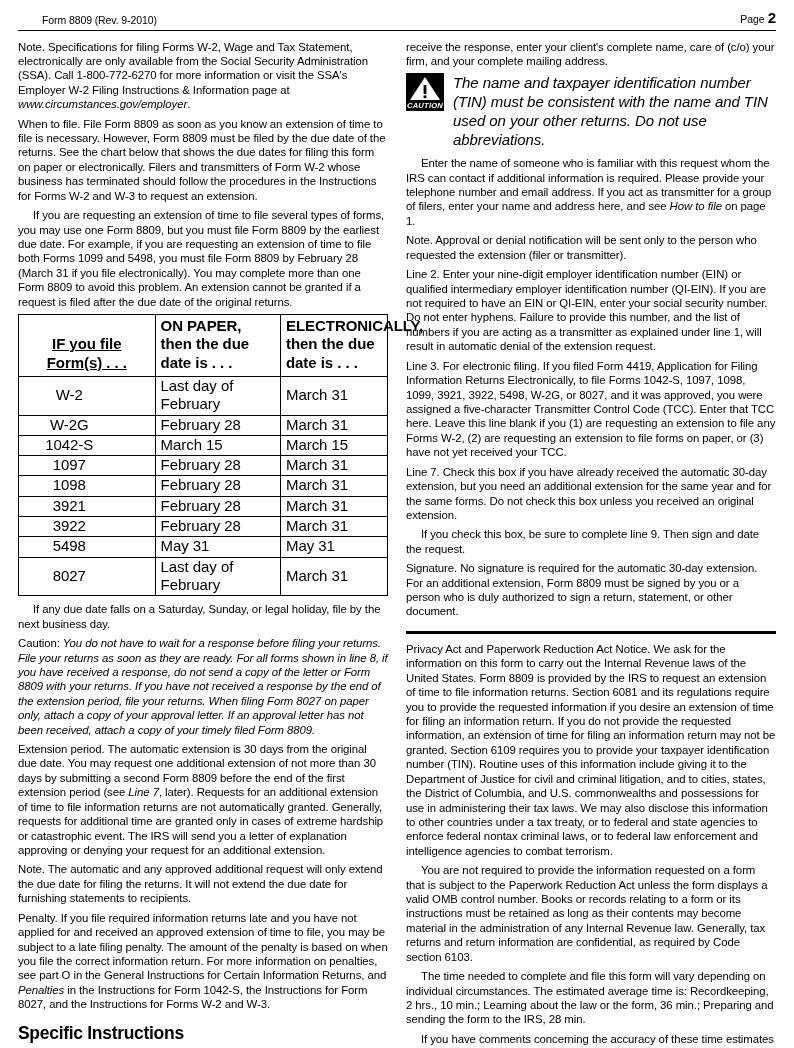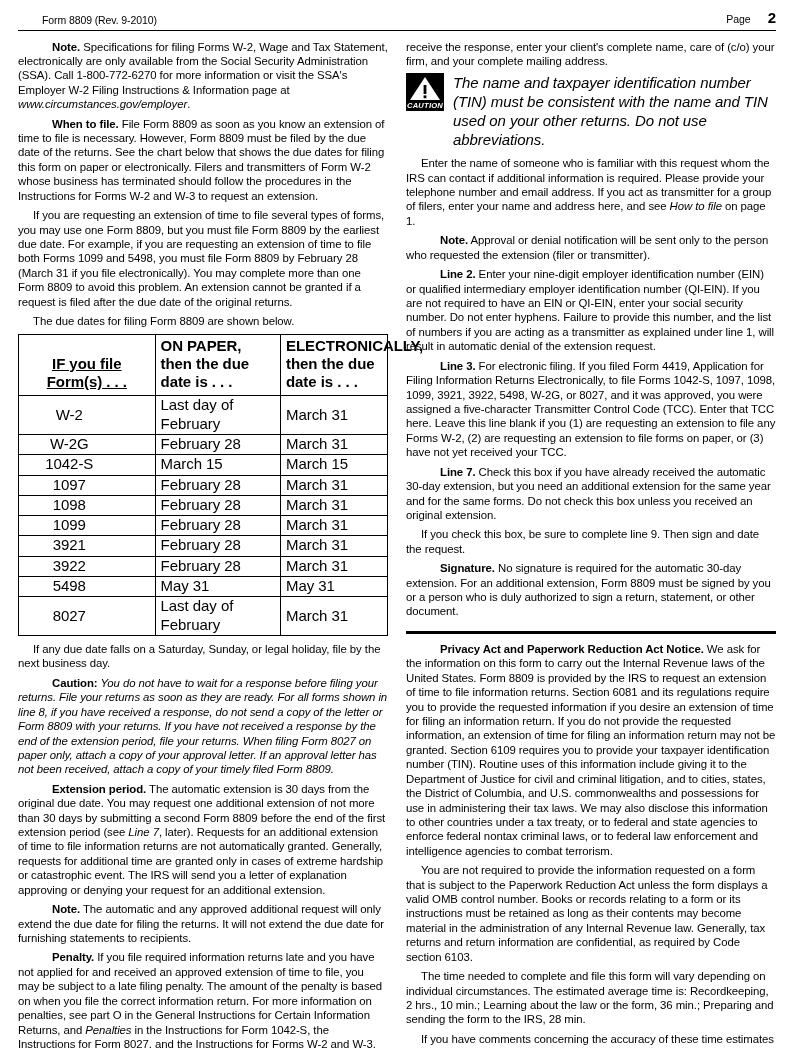--- a/index.html
+++ b/index.html
@@ -36,21 +36,21 @@
     font-size: 10.5px;
     line-height: 1.1;
     letter-spacing: -0.1px;
     padding-left: 24px;
   }
   .page-no {
     font-size: 10.5px;
     line-height: 1.1;
     display: flex;
     align-items: baseline;
-    gap: 17px;
+    gap: 3px;
   }
   .page-no .num {
     font-size: 15px;
     font-weight: bold;
   }
 
   
   .columns {
     display: flex;
     gap: 18px;
@@ -65,21 +65,21 @@
   p.t {
     margin: 0 0 5px 0;
     font-size: 11.4px;
     line-height: 1.265;
     text-align: left;
     letter-spacing: -0.08px;
   }
   p.indent {
     text-indent: 15px;
   }
-  .b { font-weight: bold; margin-left: 34px; }
+  .b { font-weight: normal; }
   .i { font-style: italic; }
 
   h2.section-head {
     font-size: 17.5px;
     font-weight: bold;
     margin: 12px 0 6px 0;
     line-height: 1.1;
     letter-spacing: -0.3px;
   }
 
@@ -177,21 +177,20 @@
       <p class="t">
         <span class="b">Note.</span><span> Specifications for filing Forms W-2, Wage and Tax Statement, electronically are only available from the Social Security Administration (SSA). Call 1-800-772-6270 for more information or visit the SSA's Employer W-2 Filing Instructions &amp; Information page at </span><span class="i">www.circumstances.gov/employer</span><span>.</span>
       </p>
 
       <p class="t">
         <span class="b">When to file.</span><span> File Form 8809 as soon as you know an extension of time to file is necessary. However, Form 8809 must be filed by the due date of the returns. See the chart below that shows the due dates for filing this form on paper or electronically. Filers and transmitters of Form W-2 whose business has terminated should follow the procedures in the Instructions for Forms W-2 and W-3 to request an extension.</span>
       </p>
 
       <p class="t indent">If you are requesting an extension of time to file several types of forms, you may use one Form 8809, but you must file Form 8809 by the earliest due date. For example, if you are requesting an extension of time to file both Forms 1099 and 5498, you must file Form 8809 by February 28 (March 31 if you file electronically). You may complete more than one Form 8809 to avoid this problem. An extension cannot be granted if a request is filed after the due date of the original returns.</p>
 
-      <p class="t indent">The due dates for filing Form 8809 are shown below.</p>
 
       <table class="duedates">
         <colgroup>
             <col class="w1">
             <col class="w2">
             <col class="w3">
           </colgroup>
         <thead>
           <tr>
             <th class="c1">IF you file Form(s) . . .</th>
@@ -215,25 +214,20 @@
               <td>March 15</td>
               <td>March 15</td>
             </tr>
           <tr>
               <td class="form">1097</td>
               <td>February 28</td>
               <td>March 31</td>
             </tr>
           <tr>
               <td class="form">1098</td>
-              <td>February 28</td>
-              <td>March 31</td>
-            </tr>
-          <tr>
-              <td class="form">1099</td>
               <td>February 28</td>
               <td>March 31</td>
             </tr>
           <tr>
               <td class="form">3921</td>
               <td>February 28</td>
               <td>March 31</td>
             </tr>
           <tr>
               <td class="form">3922</td>

